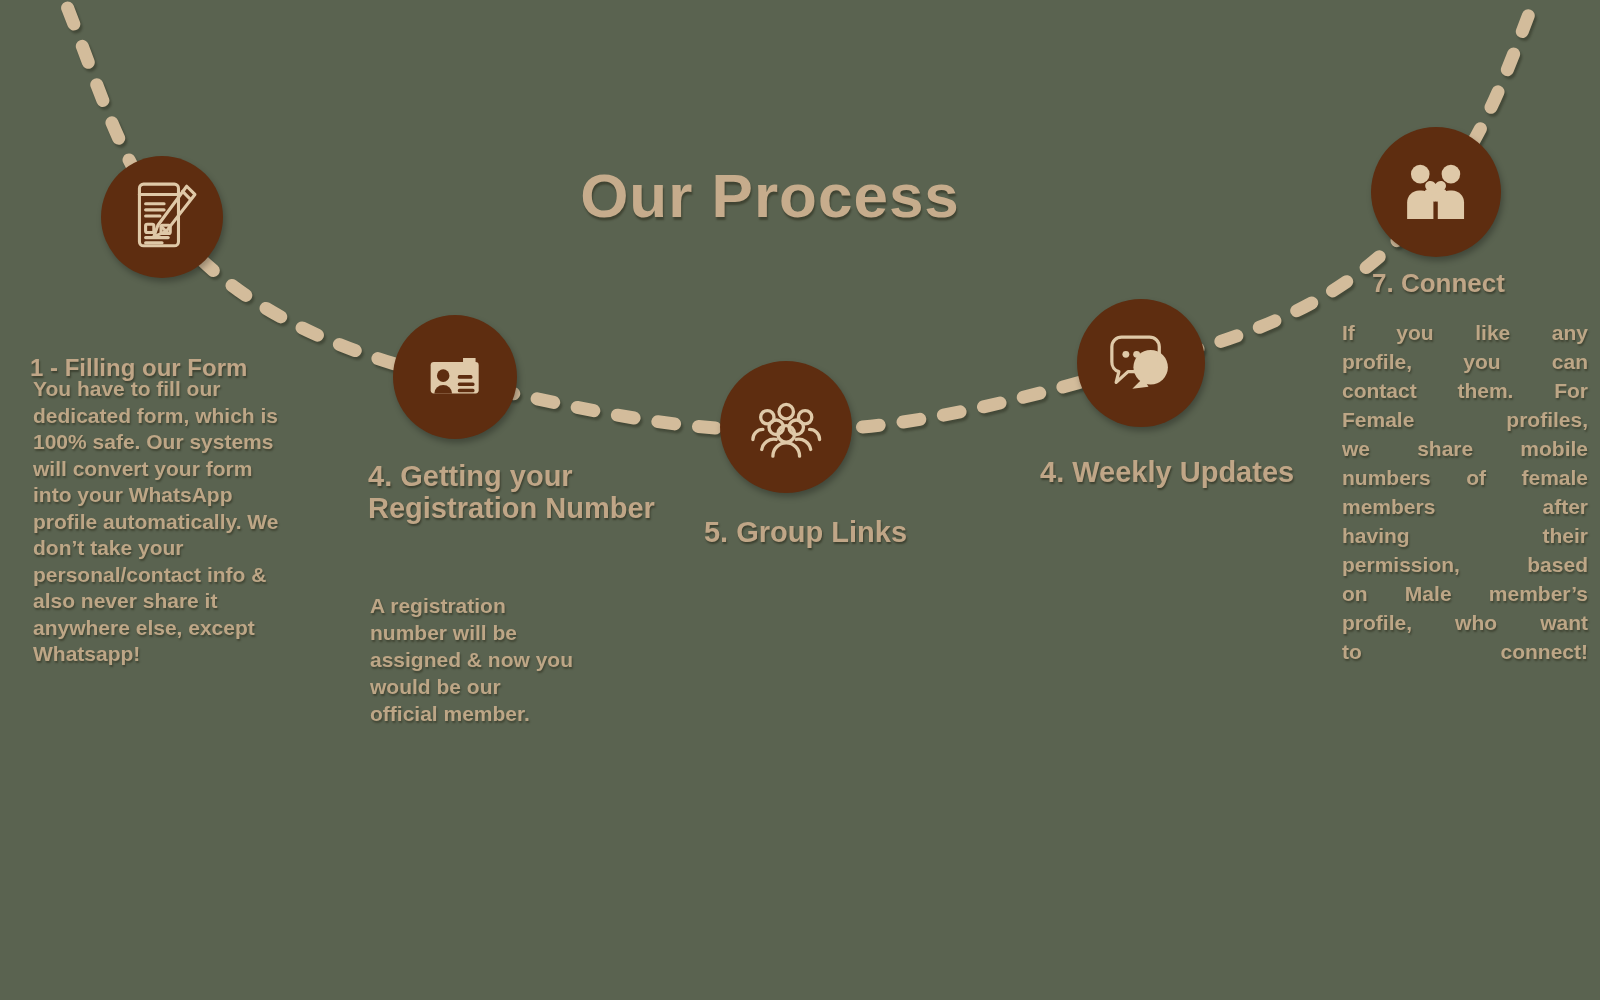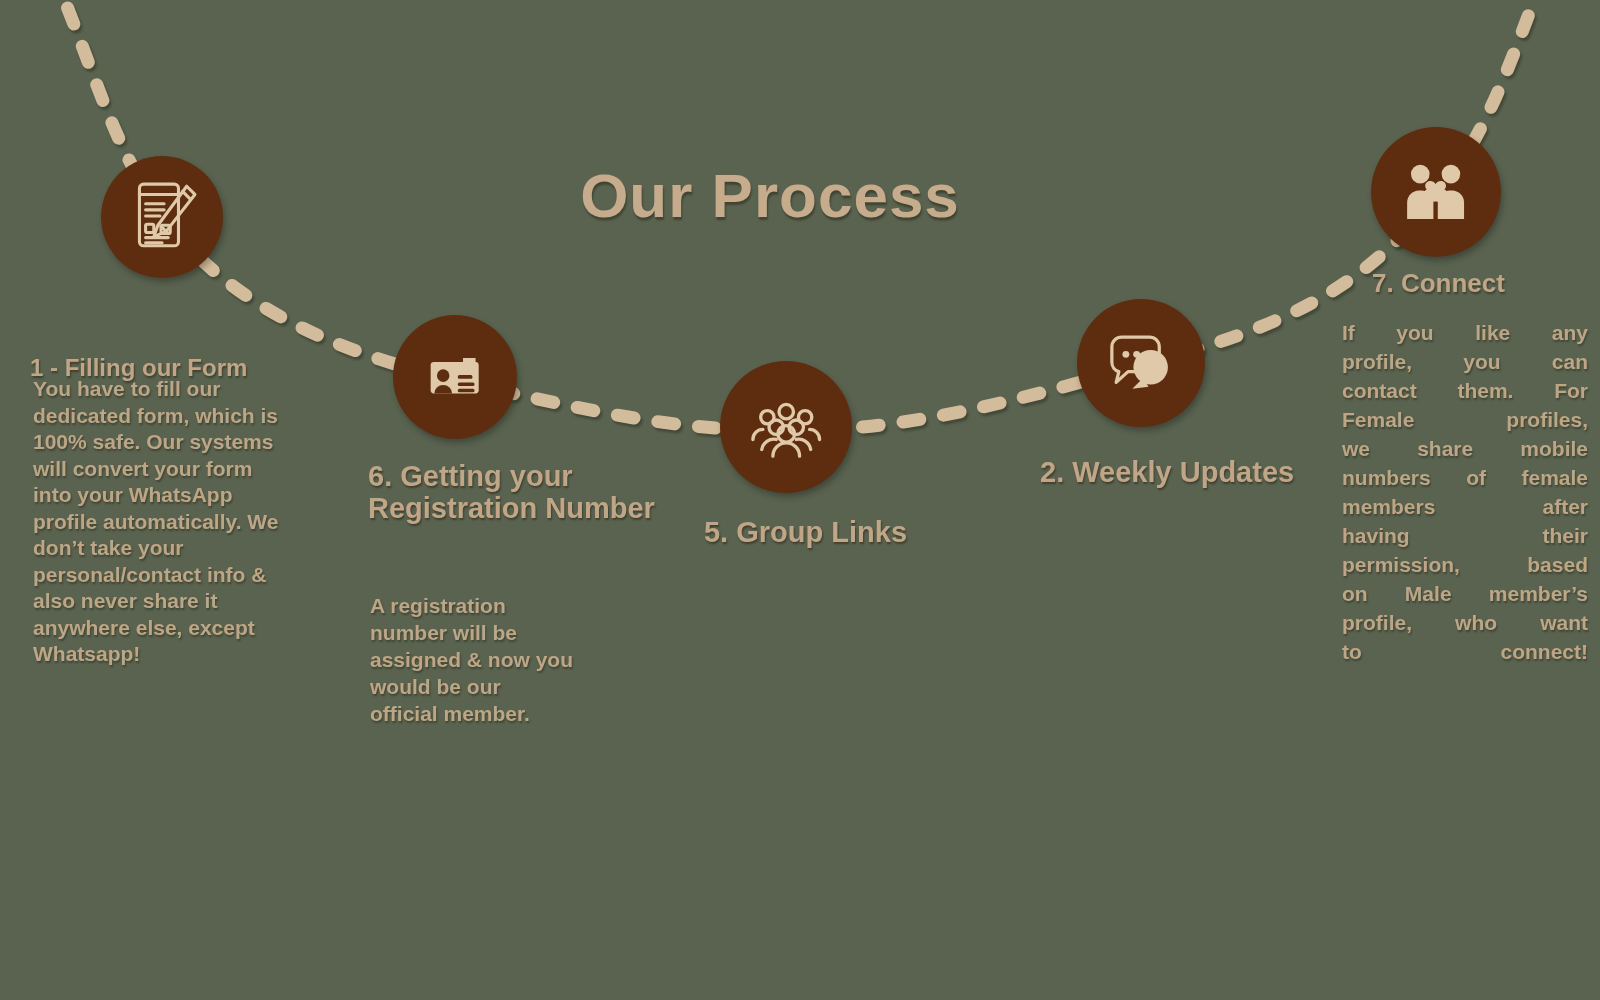--- a/index.html
+++ b/index.html
@@ -103,21 +103,21 @@
     <svg class="icon" viewBox="0 0 76 76">
       <rect class="fl" x="15" y="24" width="46" height="30" rx="3"></rect>
       <path class="fl" d="M46 20 h12 v16 l-6 -5 l-6 5 z"></path>
       <circle class="bg" cx="27" cy="37" r="6"></circle>
       <path class="bg" d="M18.5 54 a8.5 8 0 0 1 17 0 z"></path>
       <rect class="bg" x="41" y="36.5" width="14" height="3.5" rx="1.5"></rect>
       <rect class="bg" x="41" y="43.5" width="16" height="3.5" rx="1.5"></rect>
       <rect class="bg" x="41" y="49.5" width="16" height="3.5" rx="1.5"></rect>
     </svg>
   </div>
-  <h3 class="heading h2">6. Getting your
+  <h3 class="heading h2">4. Getting your
 Registration Number</h3>
   <p class="body b2">A registration
 number will be
 assigned &amp; now you
 would be our
 official member.</p>
 
   <div class="circle c3">
     <svg class="icon" viewBox="0 0 76 76">
       <circle class="st" cx="21" cy="29" r="6"></circle>
@@ -138,21 +138,21 @@
   <div class="circle c4">
     <svg class="icon" viewBox="0 0 76 76">
       <circle class="fl" cx="47" cy="42" r="16"></circle>
       <path class="fl" d="M40 52 l-10 10 l15 -2 z"></path>
       <path class="st" d="M20 14 h26 a9 9 0 0 1 9 9 v14 a9 9 0 0 1 -9 9 h-20 l-11 10 l2.5 -10 a9 9 0 0 1 -6.5 -9 v-14 a9 9 0 0 1 9 -9 z" fill="#5e2d10"></path>
       <circle class="fl" cx="24" cy="30" r="3.2"></circle>
       <circle class="fl" cx="34" cy="30" r="3.2"></circle>
       <circle class="fl" cx="44" cy="30" r="3.2"></circle>
     </svg>
   </div>
-  <h3 class="heading h4">2. Weekly Updates</h3>
+  <h3 class="heading h4">4. Weekly Updates</h3>
 
   <div class="circle c5">
     <svg class="icon" viewBox="0 0 76 76">
       <circle class="fl" cx="24" cy="22" r="8.5"></circle>
       <circle class="fl" cx="52" cy="22" r="8.5"></circle>
       <path class="fl" d="M38 31 c-2.5 -4.5 -9.5 -3.2 -9.5 1.8 c0 4 6.5 7.2 9.5 9.4 c3 -2.2 9.5 -5.4 9.5 -9.4 c0 -5 -7 -6.3 -9.5 -1.8 z"></path>
       <path class="fl" d="M12 63 v-15 a11 11 0 0 1 11 -11 h2 a11 11 0 0 1 11 11 v15 z"></path>
       <path class="fl" d="M40 63 v-15 a11 11 0 0 1 11 -11 h2 a11 11 0 0 1 11 11 v15 z"></path>
       <rect class="fl" x="27" y="38" width="16" height="7" rx="3.5" transform="rotate(27 35 41.5)"></rect>
       <rect class="fl" x="33" y="38" width="16" height="7" rx="3.5" transform="rotate(-27 41 41.5)"></rect>

